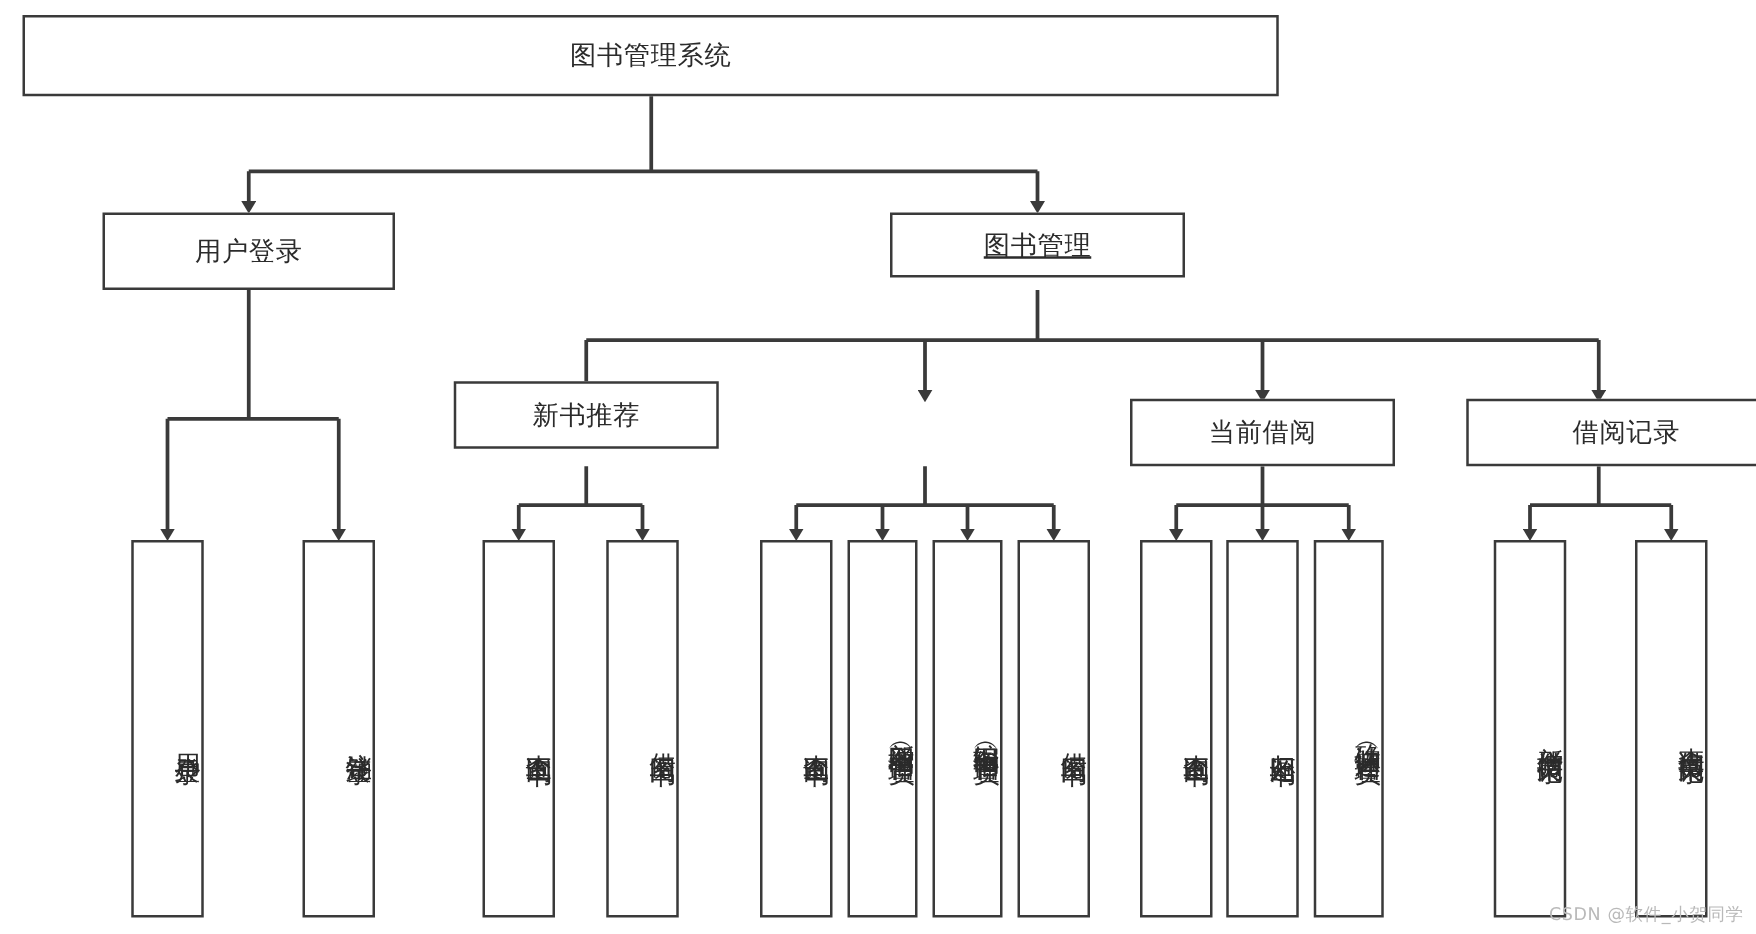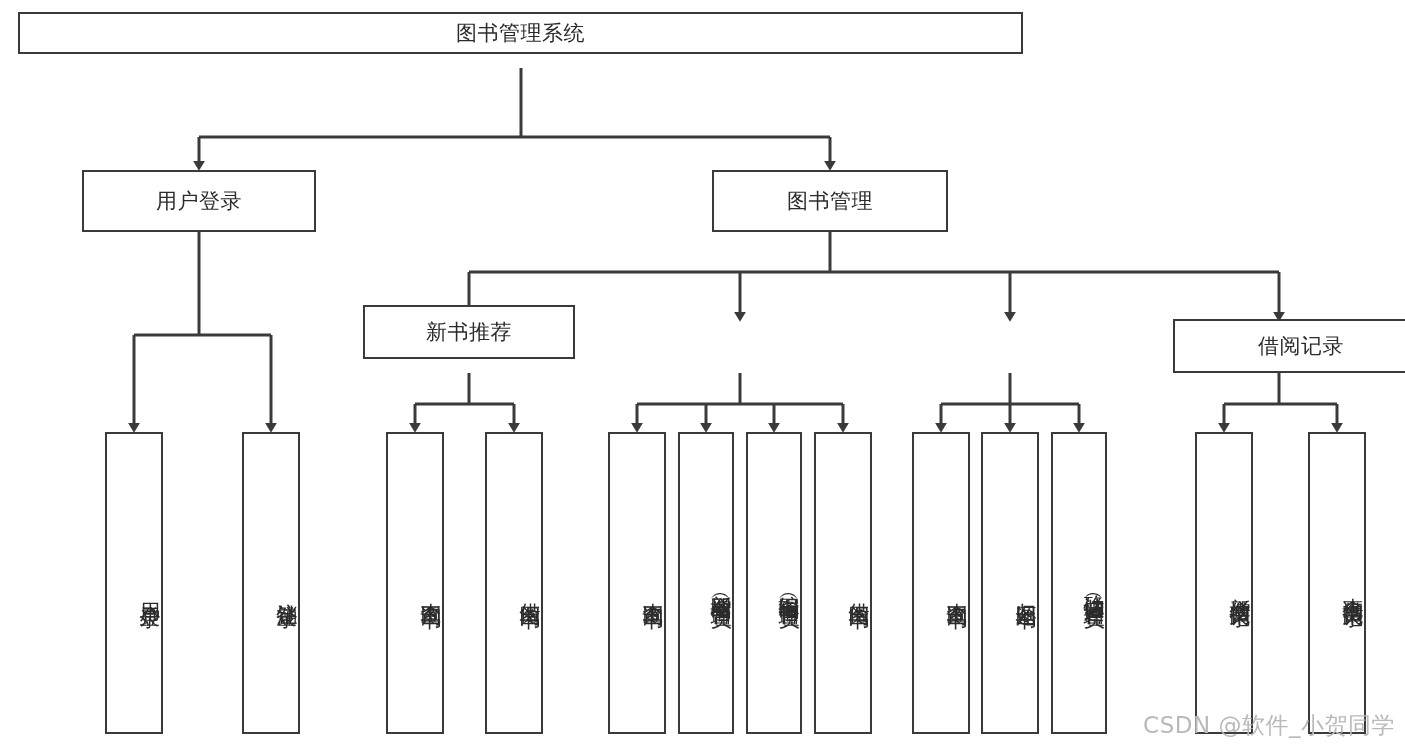--- a/index.html
+++ b/index.html
@@ -53,21 +53,21 @@
     padding-top: 8px;
   }
   .node-label {
     display: block;
     white-space: pre-wrap;
   }
   #watermark {
     position: absolute;
     right: 10px;
     bottom: 6px;
-    font-size: 23px;
+    font-size: 14px;
     color: #b9b9b9;
     letter-spacing: 0.5px;
     white-space: nowrap;
     pointer-events: none;
   }
 </style>
 </head>
 <body>
 
 <div id="canvas">
@@ -115,33 +115,36 @@
       <path d="M1010,404 L1010,424" marker-end="url(#arrow)"></path>
       <path d="M1079,404 L1079,424" marker-end="url(#arrow)"></path>
 
       <path d="M1279,373 L1279,404"></path>
       <path d="M1224,404 L1337,404"></path>
       <path d="M1224,404 L1224,424" marker-end="url(#arrow)"></path>
       <path d="M1337,404 L1337,424" marker-end="url(#arrow)"></path>
     </g>
   </svg>
 
-  <div class="node horiz" style="left:18px; top:12px; width:1005px; height:42px;">
+  <div class="node horiz" style="left:18px; top:12px; width:1005px; height:65px;">
     <span class="node-label">图书管理系统</span>
   </div>
 
   <div class="node horiz" style="left:82px; top:170px; width:234px; height:62px;">
     <span class="node-label">用户登录</span>
   </div>
-  <div class="node horiz" style="left:712px; top:170px; width:236px; height:62px;">
+  <div class="node horiz" style="left:712px; top:170px; width:236px; height:52px;text-decoration:underline;">
     <span class="node-label">图书管理</span>
   </div>
 
   <div class="node horiz" style="left:363px; top:305px; width:212px; height:54px;">
     <span class="node-label">新书推荐</span>
+  </div>
+  <div class="node horiz" style="left:904px; top:319px; width:212px; height:54px;">
+    <span class="node-label">当前借阅</span>
   </div>
   <div class="node horiz" style="left:1173px; top:319px; width:256px; height:54px;">
     <span class="node-label">借阅记录</span>
   </div>
 
   <div class="node vert" style="left:105px; top:432px; width:58px; height:302px;">
     <span class="node-label">用户登录</span>
   </div>
   <div class="node vert" style="left:242px; top:432px; width:58px; height:302px;">
     <span class="node-label">注销登录</span>

